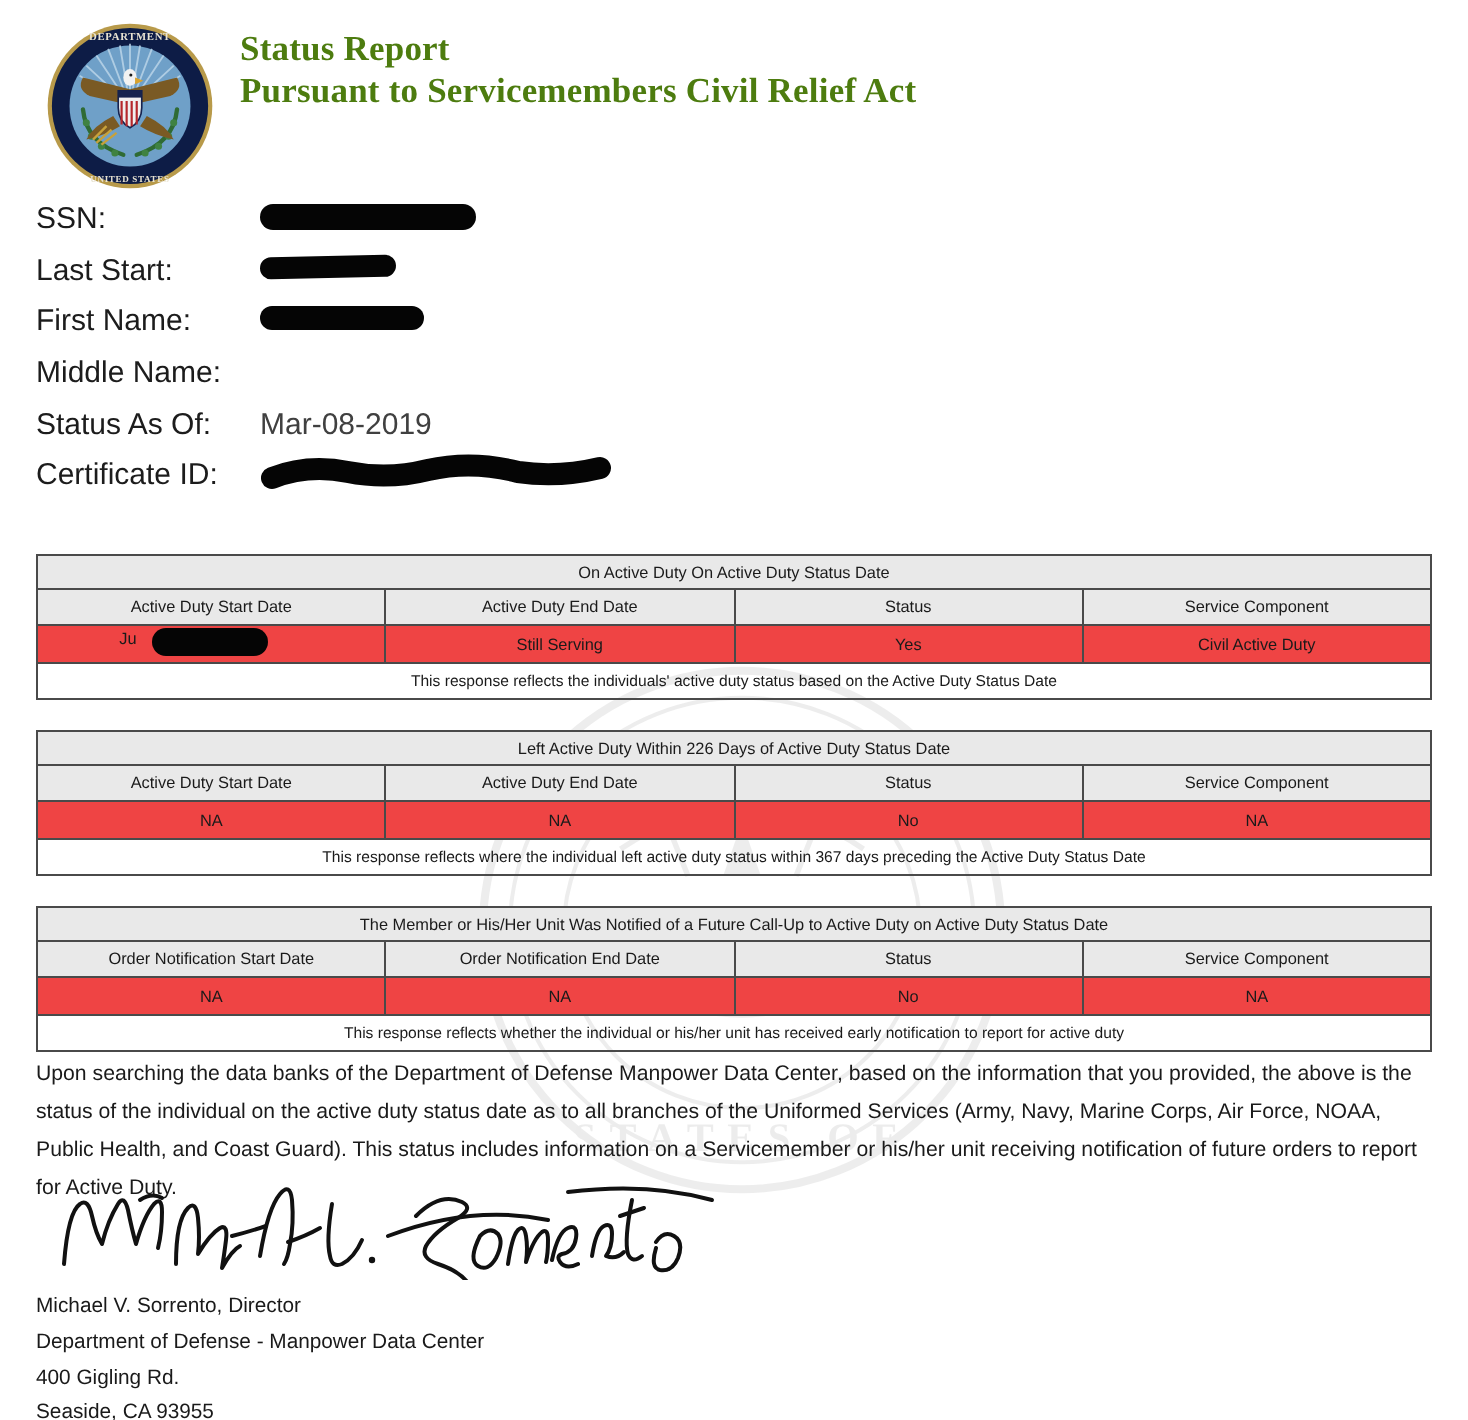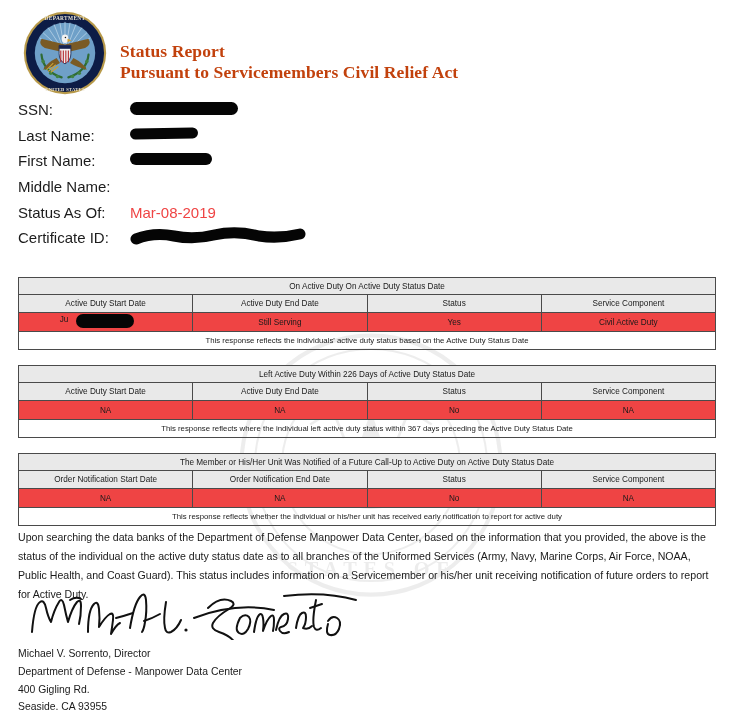--- a/index.html
+++ b/index.html
@@ -37,24 +37,24 @@
     width: 734px;
     height: 96px;
   }
   .seal {
     position: absolute;
     left: 23px; top: 11px;
     width: 84px; height: 84px;
   }
   .title-block {
     position: absolute;
-    left: 120px; top: 41px;
+    left: 120px; top: 14px;
     font-family: "Liberation Serif", serif;
     font-weight: bold;
-    color: #c2410c;
+    color: #4d7c0f;
   }
   .title-line1 { font-size: 17.5px; line-height: 21px; letter-spacing: .1px; }
   .title-line2 { font-size: 17.5px; line-height: 21px; letter-spacing: .1px; }
 
   
   .fields {
     position: absolute;
     left: 18px; top: 99px;
     width: 420px;
   }
@@ -67,21 +67,21 @@
     left: 0; top: 0;
     font-size: 15px;
     line-height: 22px;
     color: #1c1c1c;
   }
   .field-value {
     position: absolute;
     left: 112px; top: 0;
     font-size: 15px;
     line-height: 22px;
-    color: #ef4444;
+    color: #404040;
   }
   
   .redact {
     position: absolute;
     background: #050505;
     border-radius: 9px;
   }
 
   
   .tbl {
@@ -230,21 +230,21 @@
 
   <div class="fields">
 
     <div class="field-row">
       <span class="field-label">SSN:</span>
       <span class="redact" style="left:112px; top:3px; width:108px; height:13px; border-radius:8px;"></span>
     </div>
 
 
     <div class="field-row">
-      <span class="field-label">Last Name:</span>
+      <span class="field-label">Last Start:</span>
       <span class="redact" style="left:112px; top:3px; width:68px; height:11px; border-radius:7px; transform:rotate(-1.2deg);"></span>
     </div>
 
     <div class="field-row">
       <span class="field-label">First Name:</span>
       <span class="redact" style="left:112px; top:3px; width:82px; height:12px; border-radius:8px;"></span>
     </div>
 
     <div class="field-row">
       <span class="field-label">Middle Name:</span>

